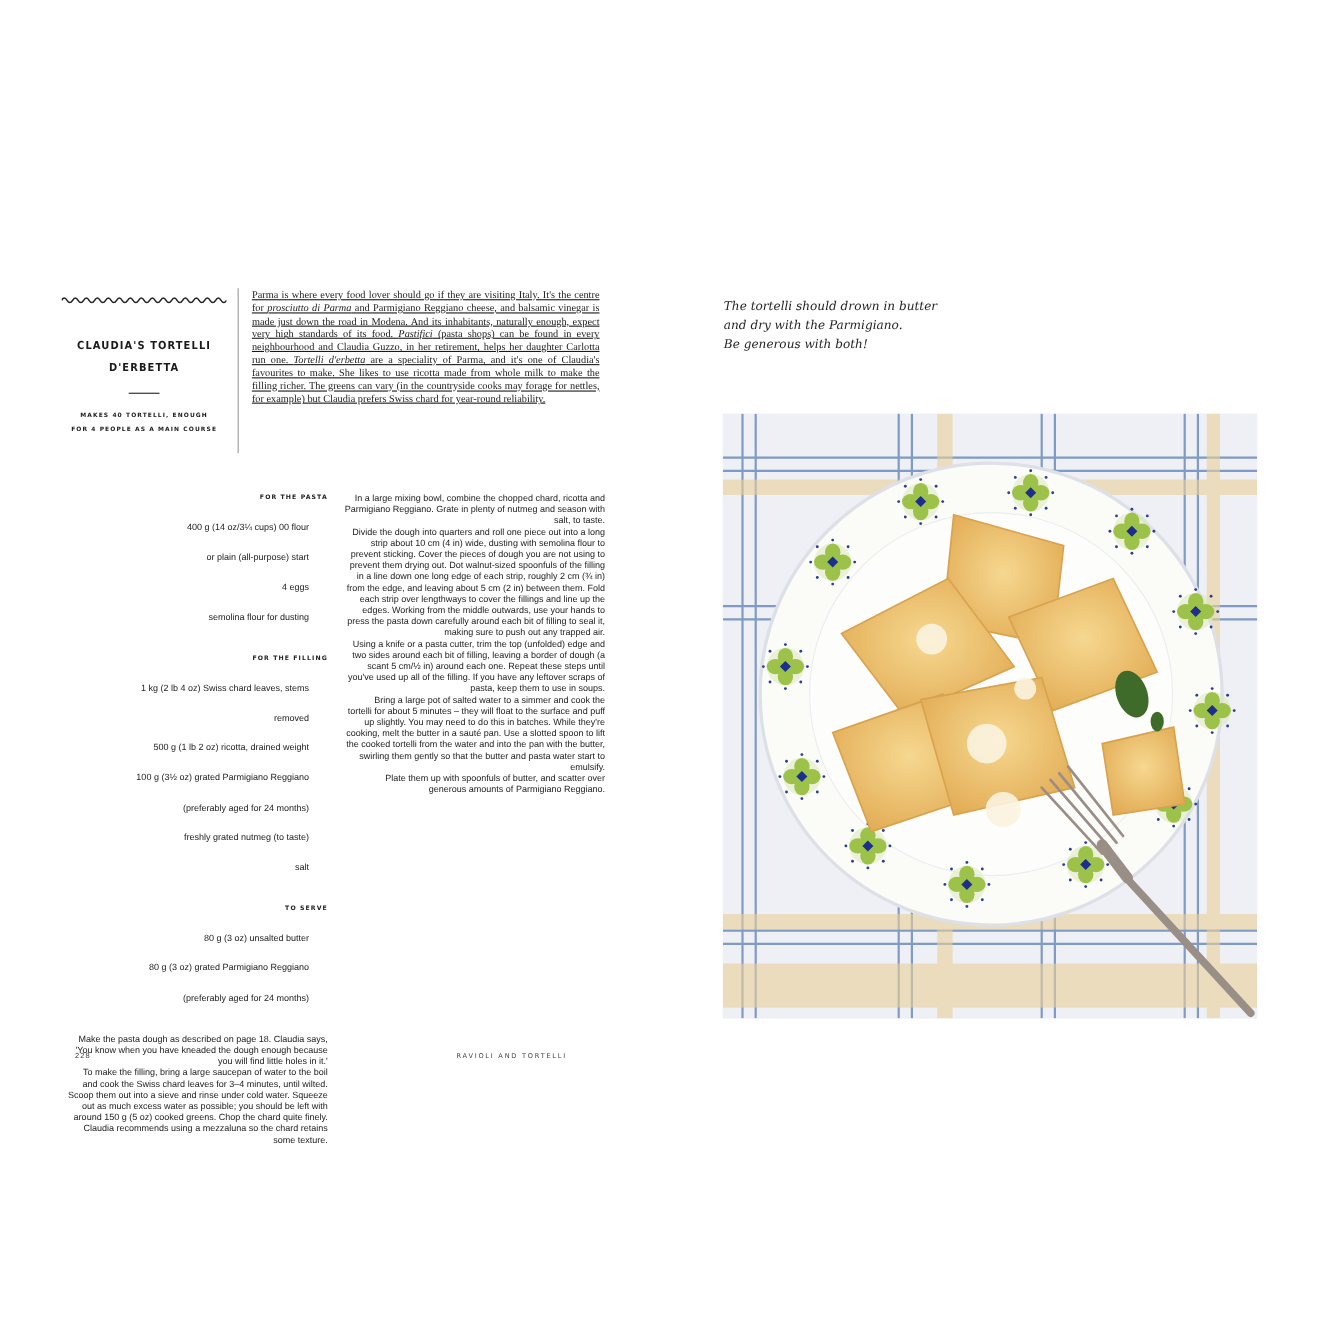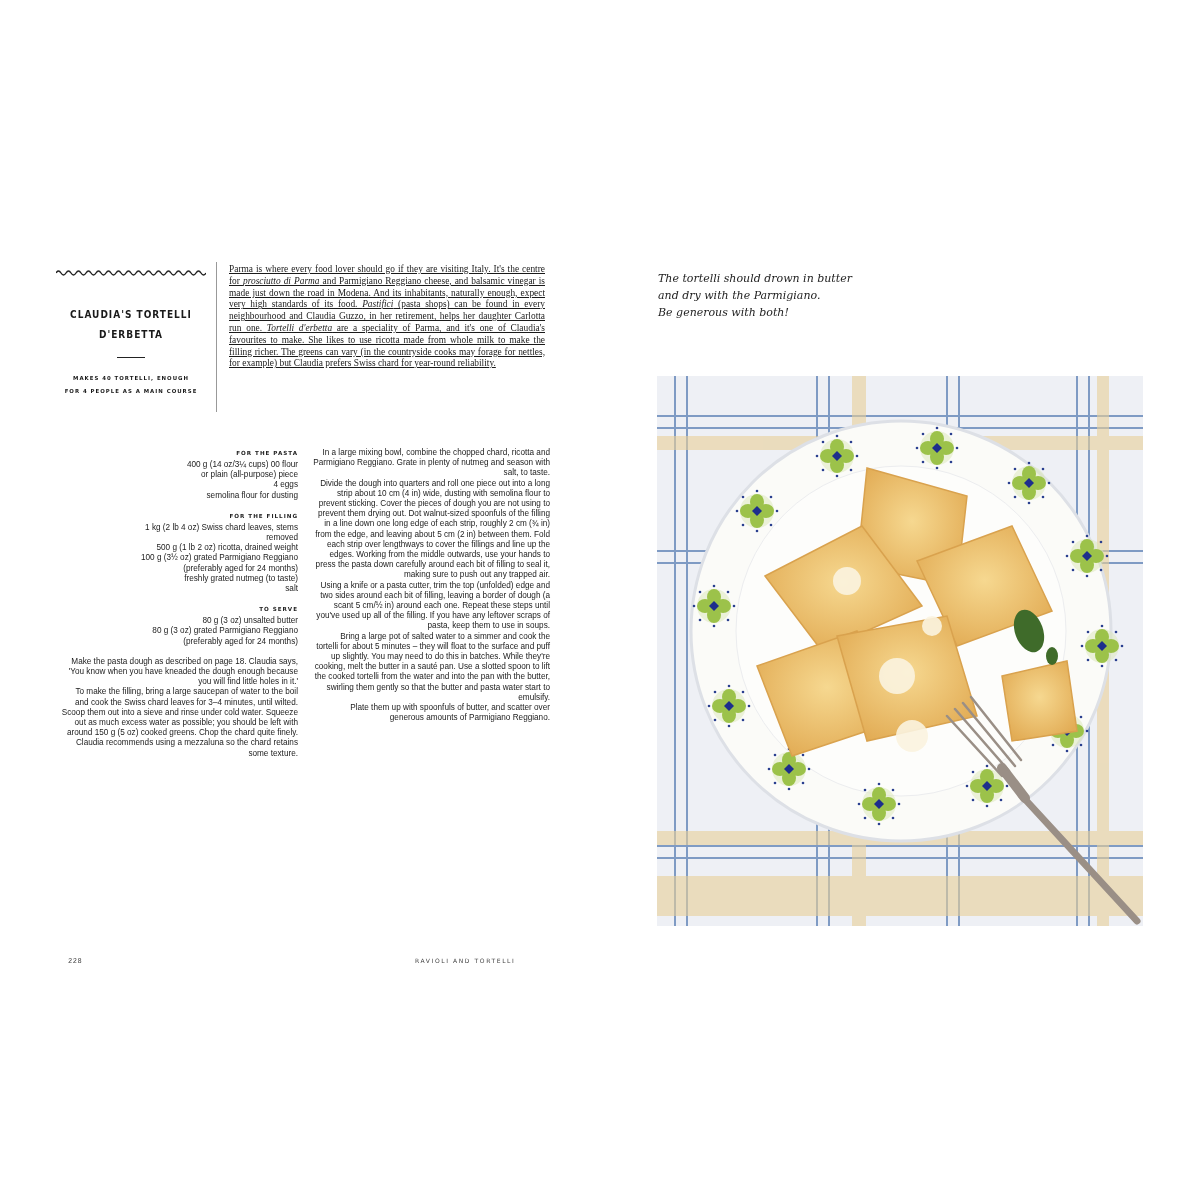--- a/index.html
+++ b/index.html
@@ -15,21 +15,21 @@
   .serves { font-family:"DejaVu Sans", sans-serif; font-weight:bold; font-size:5.4px; letter-spacing:1px; line-height:13px; text-transform:uppercase; }
   .vline { position:absolute; left:216px; top:262px; width:1px; height:150px; background:#999; }
 
   .intro { position:absolute; left:229px; top:264px; width:316px; font-family:"Liberation Serif", serif; font-size:9.4px; line-height:11.8px; text-align:justify;text-decoration:underline; }
   .intro i { font-style:italic; }
 
   .col { position:absolute; font-family:"Liberation Sans", sans-serif; font-size:8.2px; line-height:10.2px; color:#222;text-align:right; }
   .col1 { left:58px; top:448px; width:240px; }
   .col2 { left:310px; top:448px; width:240px; }
   .sec-head { font-family:"DejaVu Sans", sans-serif; font-weight:bold; font-size:5.6px; letter-spacing:1px; text-transform:uppercase; margin-bottom:2px; line-height:10px; }
-  .ing { margin:0; }
+  .ing { margin:17px; }
   .ing.indent { padding-left:10px; }
   .gap { height:10px; }
   .para { margin:0; }
   .para.ind { text-indent:10px; }
 
   .folio-num { position:absolute; left:68px; top:957px; font-family:Liberation Mono, monospace; font-size:7px; color:#444; letter-spacing:0.5px; }
   .folio-sec { position:absolute; left:415px; top:957px; font-family:"DejaVu Sans", sans-serif; font-size:6px; letter-spacing:1.6px; color:#444; text-transform:uppercase; }
 
   .quote { position:absolute; left:58px; top:270px; width:220px; font-family:"DejaVu Serif", serif; font-style:italic; font-size:11px; line-height:17px; color:#222; }
 
@@ -56,21 +56,21 @@
     </div>
   </div>
   <div class="vline"></div>
 
   <div class="intro"><span>Parma is where every food lover should go if they are visiting Italy. It's the centre for </span><i>prosciutto di Parma</i><span> and Parmigiano Reggiano cheese, and balsamic vinegar is made just down the road in Modena. And its inhabitants, naturally enough, expect very high standards of its food. </span><i>Pastifici</i><span> (pasta shops) can be found in every neighbourhood and Claudia Guzzo, in her retirement, helps her daughter Carlotta run one. </span><i>Tortelli d'erbetta</i><span> are a speciality of Parma, and it's one of Claudia's favourites to make. She likes to use ricotta made from whole milk to make the filling richer. The greens can vary (in the countryside cooks may forage for nettles, for example) but Claudia prefers Swiss chard for year-round reliability.</span></div>
 
   <div class="col col1">
     <div class="sec-head">For the pasta</div>
     <div id="pasta-list">
         <div class="ing">400 g (14 oz/3¼ cups) 00 flour</div>
-        <div class="ing indent">or plain (all-purpose) piece</div>
+        <div class="ing indent">or plain (all-purpose) start</div>
         <div class="ing">4 eggs</div>
         <div class="ing">semolina flour for dusting</div>
       </div>
     <div class="gap"></div>
     <div class="sec-head">For the filling</div>
     <div id="filling-list">
         <div class="ing">1 kg (2 lb 4 oz) Swiss chard leaves, stems</div>
         <div class="ing indent">removed</div>
         <div class="ing">500 g (1 lb 2 oz) ricotta, drained weight</div>
         <div class="ing">100 g (3½ oz) grated Parmigiano Reggiano</div>

